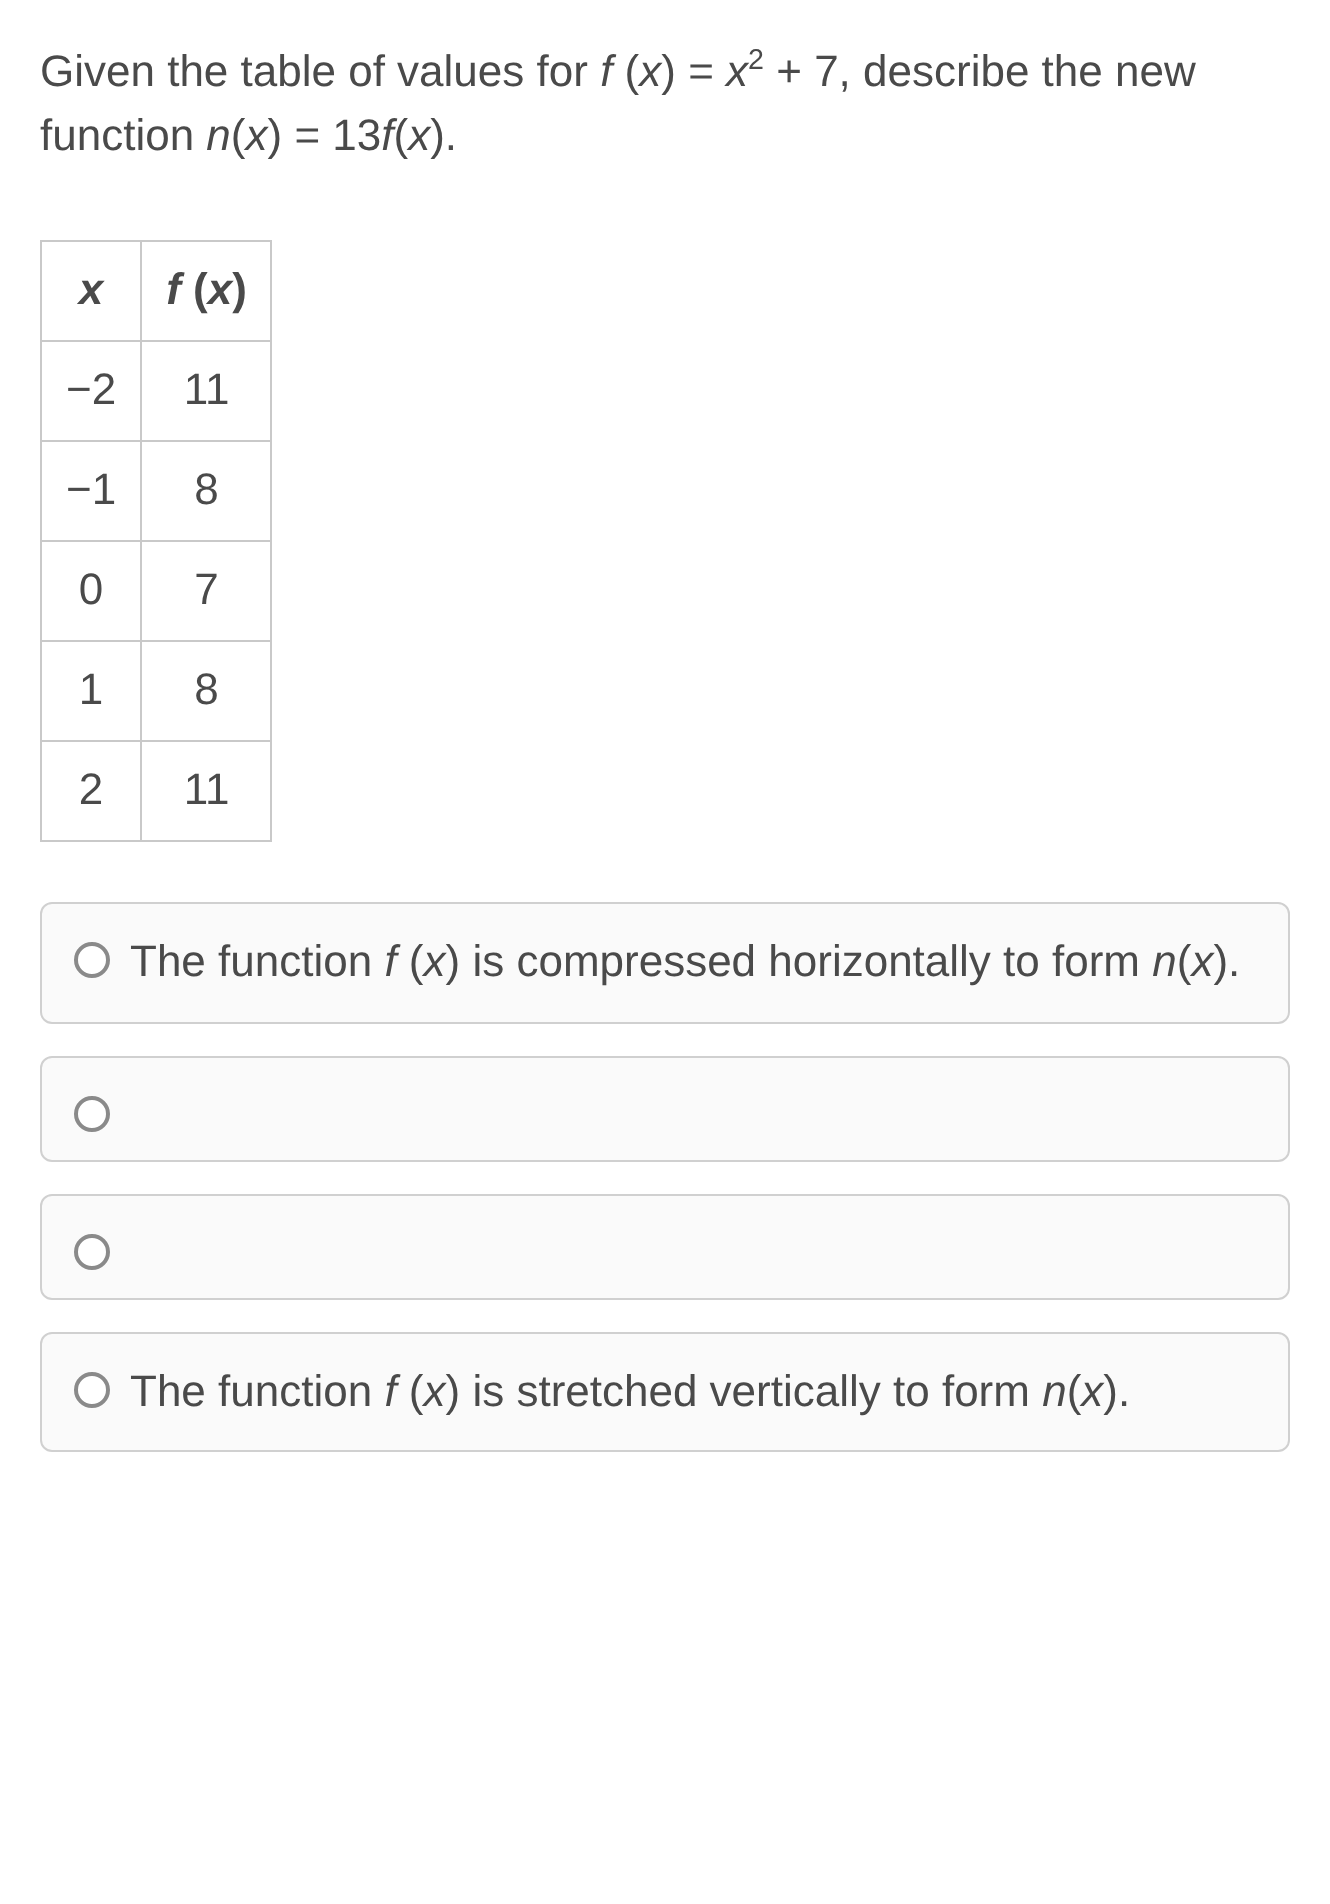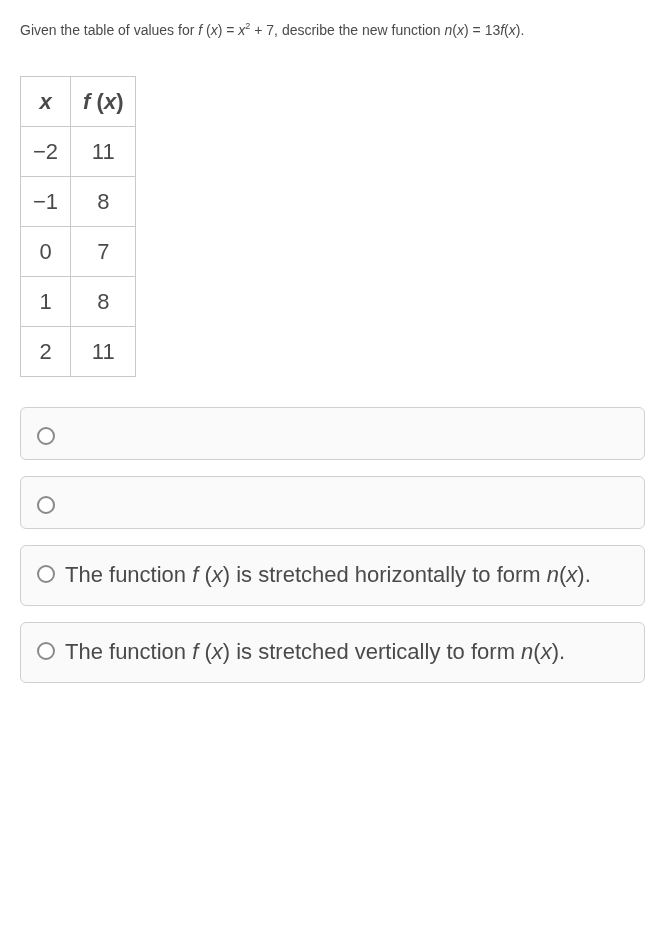--- a/index.html
+++ b/index.html
@@ -8,21 +8,21 @@
     padding: 0;
     width: 665px;
     background: #fff;
     font-family: Arial, Helvetica, sans-serif;
     color: #4a4a4a;
   }
   .wrap {
     padding: 20px 20px 20px 20px;
   }
   .question {
-    font-size: 14px;
+    font-size: 22px;
     line-height: 1.45;
     color: #4a4a4a;
     margin-bottom: 36px;
   }
   .question .it { font-style: italic; }
   .question sup { font-size: 0.65em; vertical-align: super; line-height: 0; }
 
   table.valtab {
     border-collapse: collapse;
     margin-bottom: 30px;
@@ -108,31 +108,31 @@
       <td>2</td>
       <td>11</td>
     </tr>
   </tbody>
     </table>
 
   <div class="options">
 
     <div class="option">
       <span class="radio"></span>
+      <span class="label">
+        <span>The function </span><span class="it">f</span><span> (</span><span class="it">x</span><span>)</span><span> is compressed horizontally to form </span><span class="it">n</span><span>(</span><span class="it">x</span><span>).</span>
+      </span>
     </div>
 
     <div class="option">
       <span class="radio"></span>
     </div>
 
     <div class="option">
       <span class="radio"></span>
-      <span class="label">
-        <span>The function </span><span class="it">f</span><span> (</span><span class="it">x</span><span>)</span><span> is stretched horizontally to form </span><span class="it">n</span><span>(</span><span class="it">x</span><span>).</span>
-      </span>
     </div>
 
     <div class="option">
       <span class="radio"></span>
       <span class="label">
         <span>The function </span><span class="it">f</span><span> (</span><span class="it">x</span><span>)</span><span> is stretched vertically to form </span><span class="it">n</span><span>(</span><span class="it">x</span><span>).</span>
       </span>
     </div>
 
   </div>

